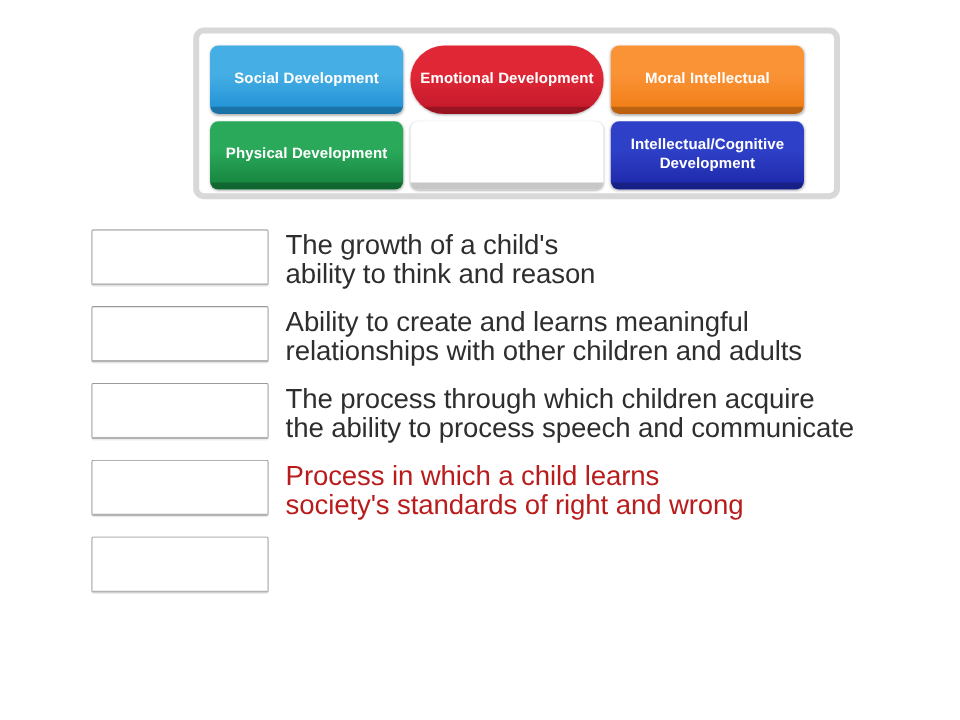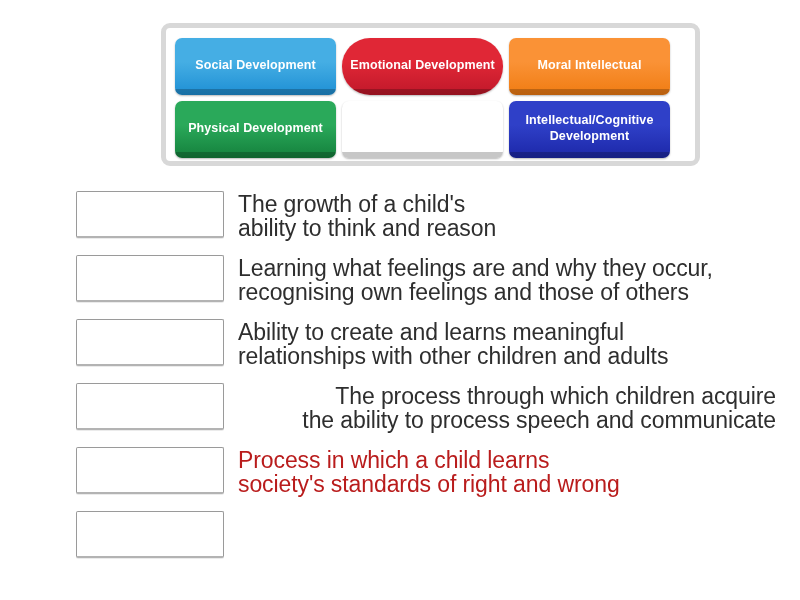--- a/index.html
+++ b/index.html
@@ -137,31 +137,26 @@
   </div>
 
   <div class="rows">
     <div class="row">
       <div class="dropbox"></div>
       <div class="definition" style="color: rgb(46, 46, 46);">The growth of a child's
 ability to think and reason</div>
     </div>
     <div class="row">
       <div class="dropbox"></div>
-      <div class="definition" style="color: rgb(46, 46, 46);">Learning what feelings are and why they occur,
-recognising own feelings and those of others</div>
-    </div>
-    <div class="row">
-      <div class="dropbox"></div>
       <div class="definition" style="color: rgb(46, 46, 46);">Ability to create and learns meaningful
 relationships with other children and adults</div>
     </div>
     <div class="row">
       <div class="dropbox"></div>
-      <div class="definition" style="color: rgb(46, 46, 46); text-align: right;">The process through which children acquire
+      <div class="definition" style="color: rgb(46, 46, 46);">The process through which children acquire
 the ability to process speech and communicate</div>
     </div>
     <div class="row">
       <div class="dropbox"></div>
       <div class="definition" style="color: #b91c1c;">Process in which a child learns
 society's standards of right and wrong</div>
     </div>
     <div class="row">
       <div class="dropbox"></div>
     </div>

